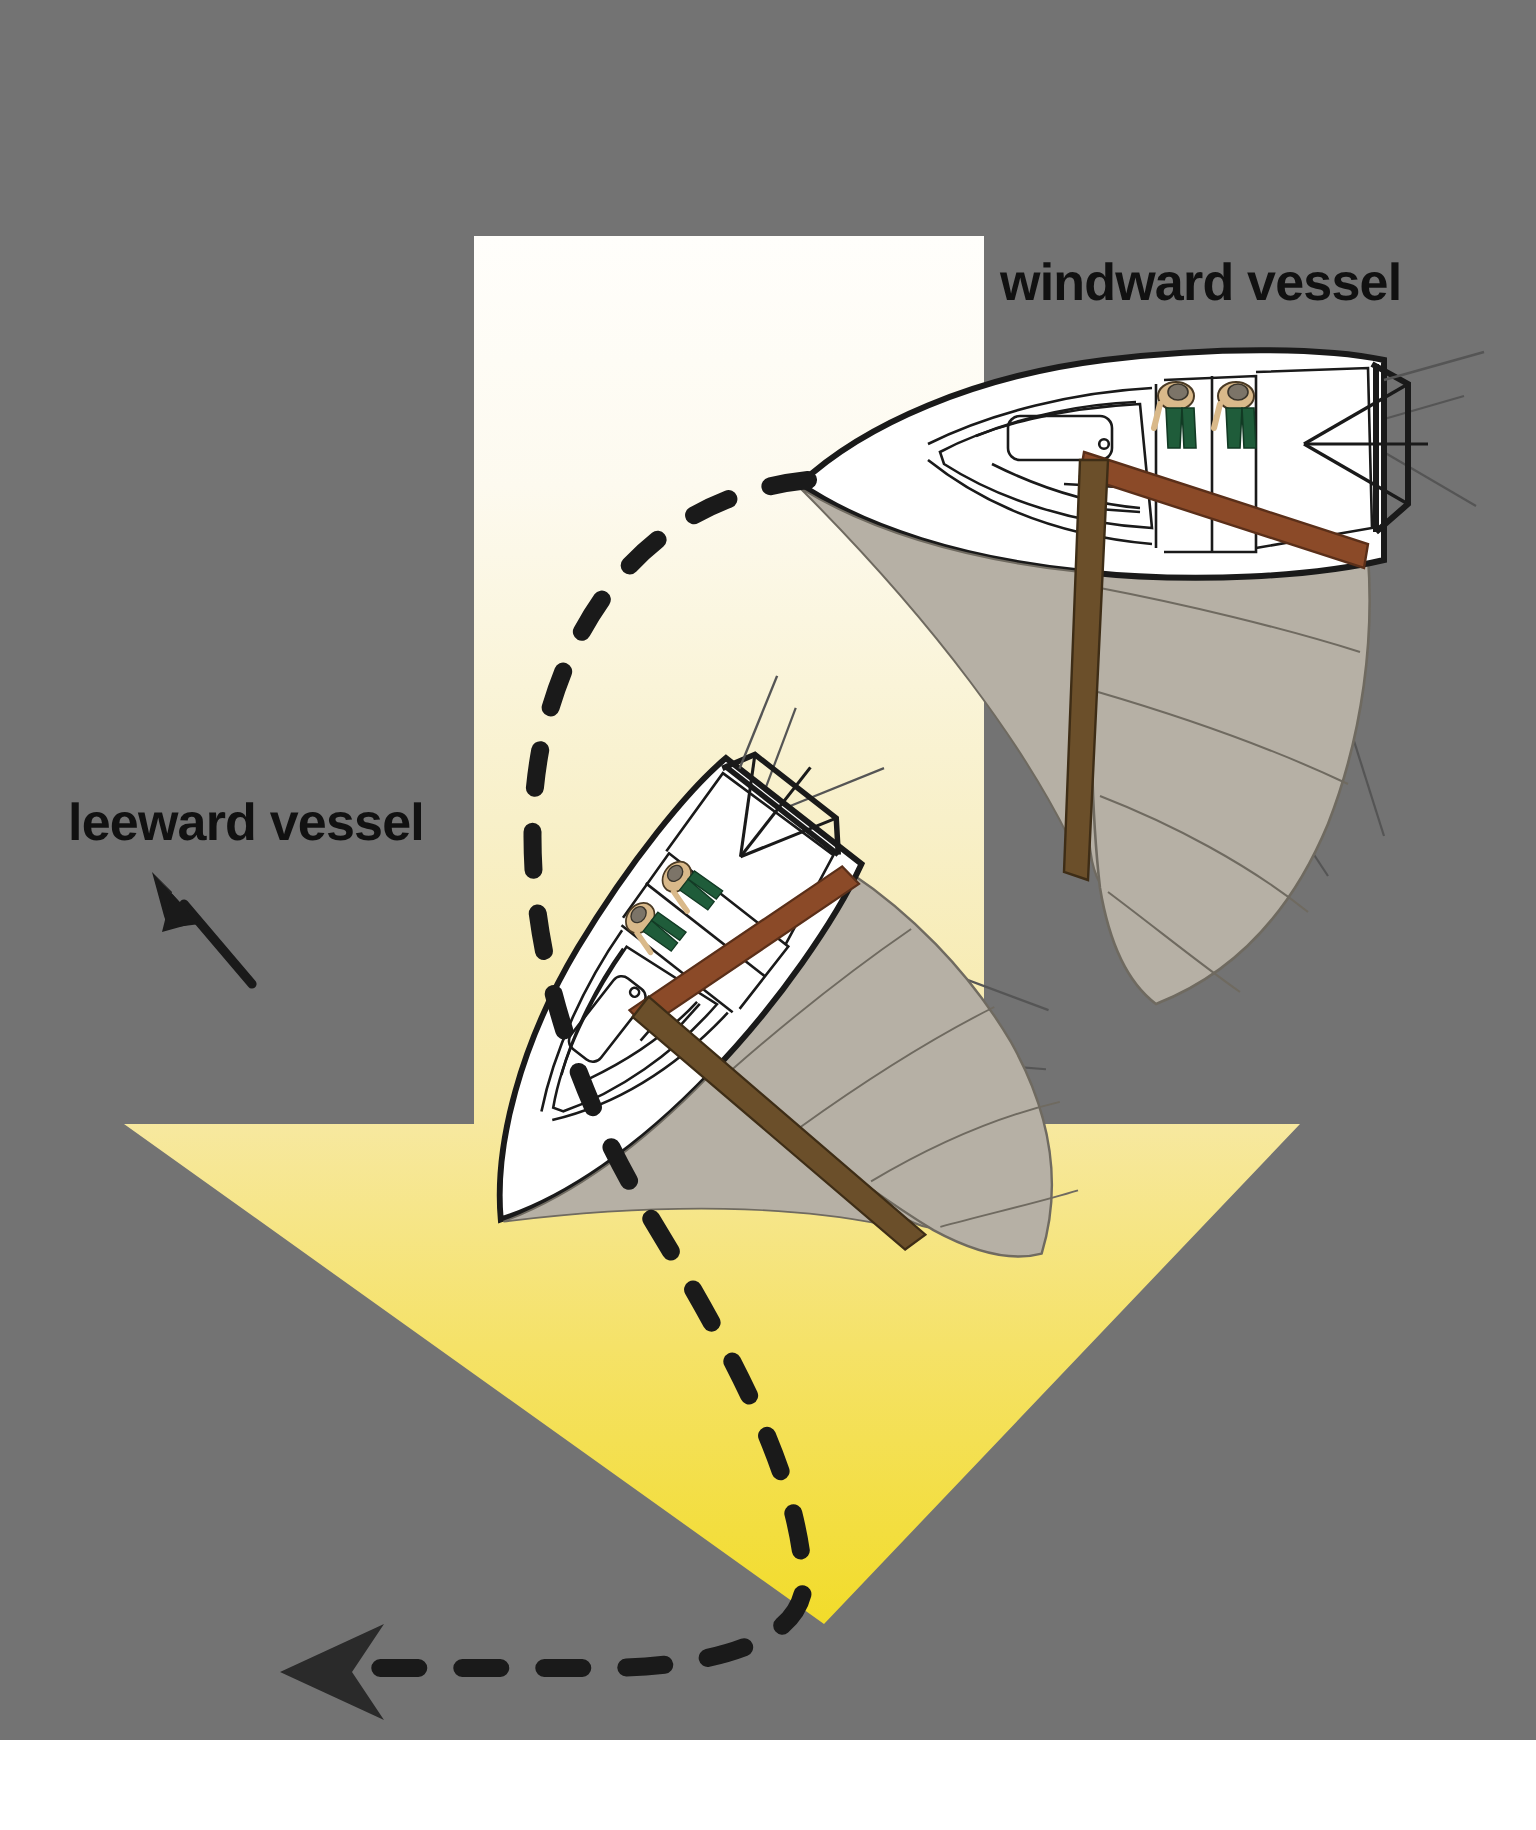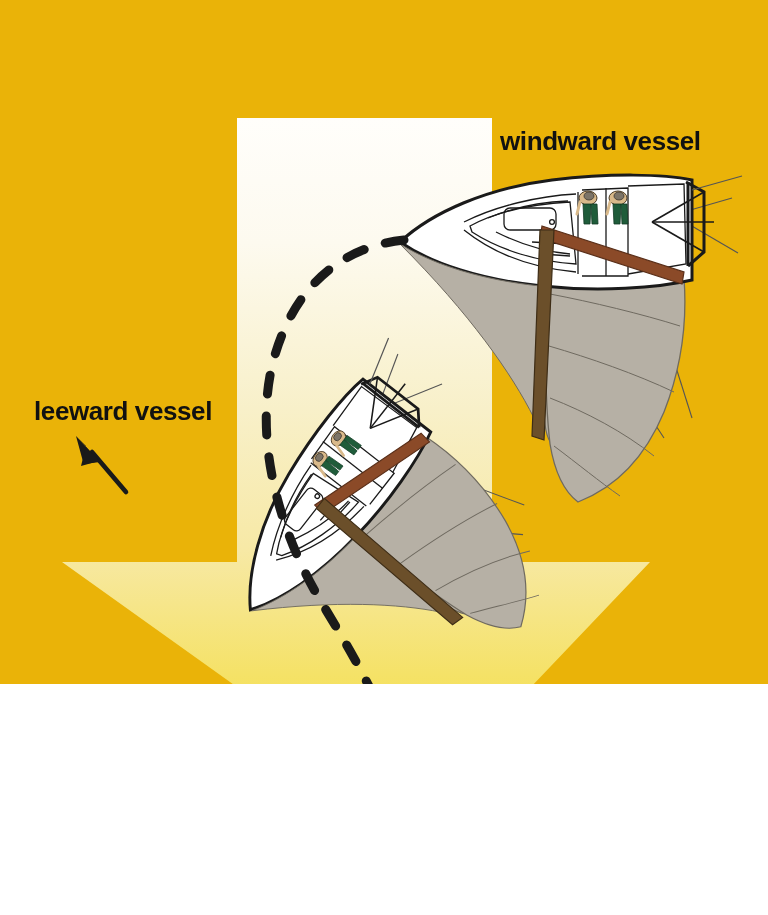--- a/index.html
+++ b/index.html
@@ -7,22 +7,22 @@
     margin: 0;
     padding: 0;
     background: #ffffff;
   }
   body {
     font-family: "Liberation Sans", sans-serif;
   }
   #stage {
     position: relative;
     width: 768px;
-    height: 684px;
-    background: #eab308;
+    height: 870px;
+    background: #737373;
     overflow: hidden;
   }
   #stage svg.layer {
     position: absolute;
     left: 0;
     top: 0;
     width: 768px;
     height: 915px;
   }
   .label-text {

